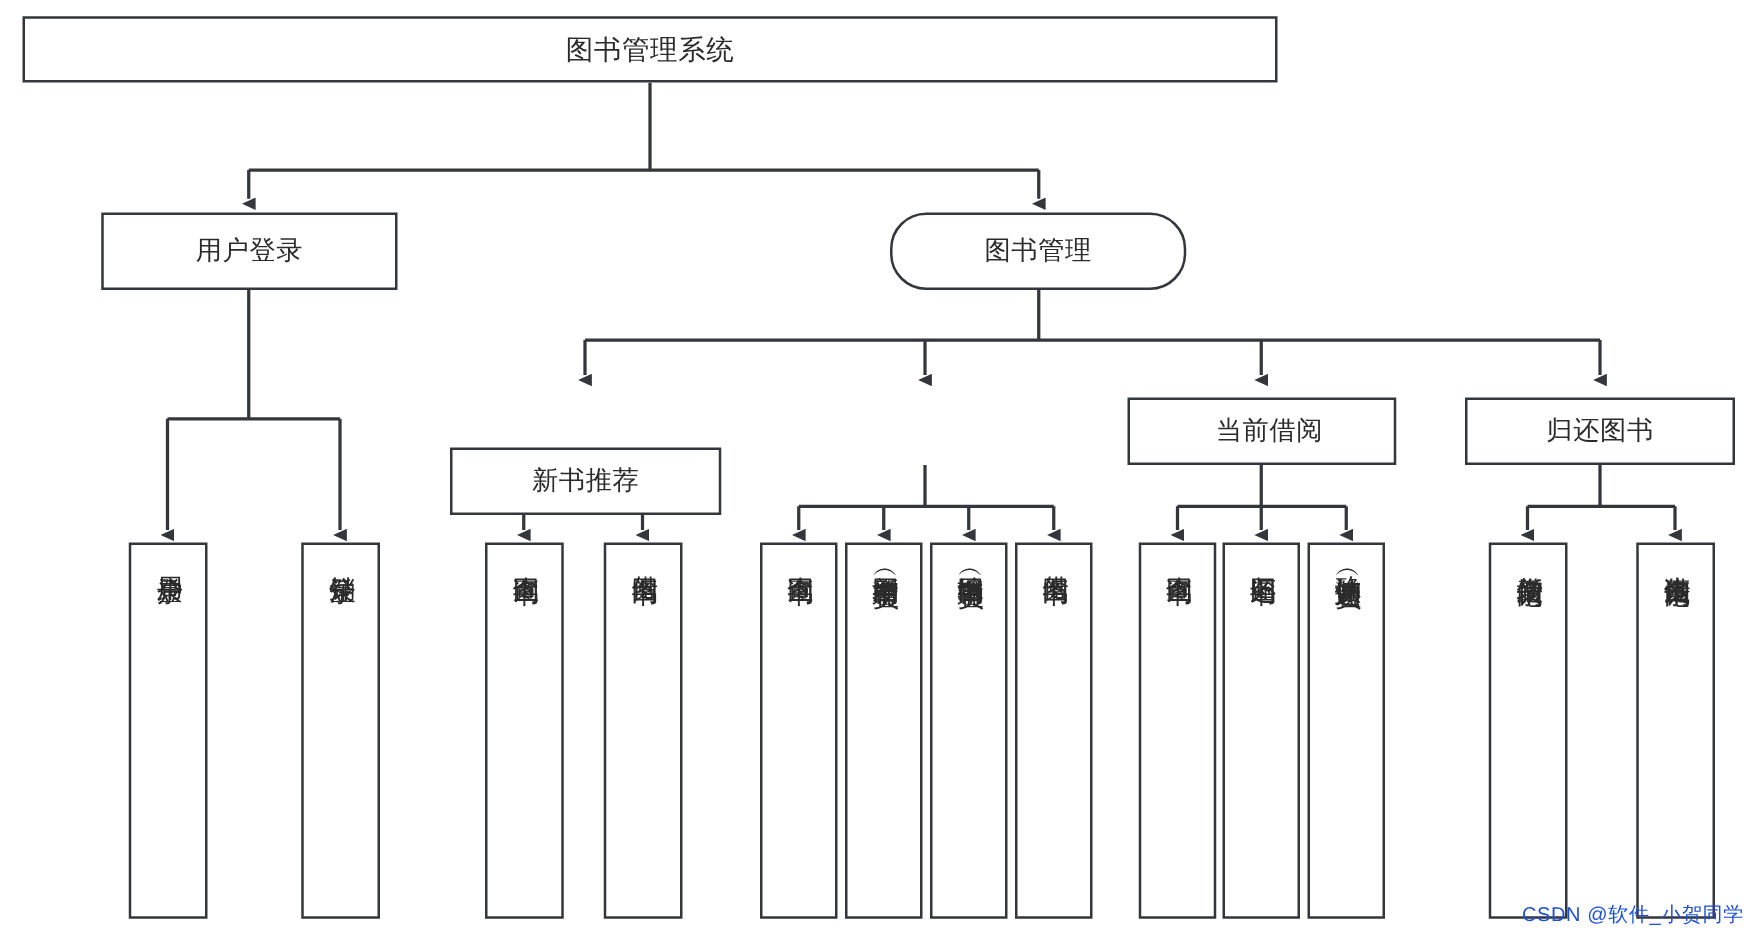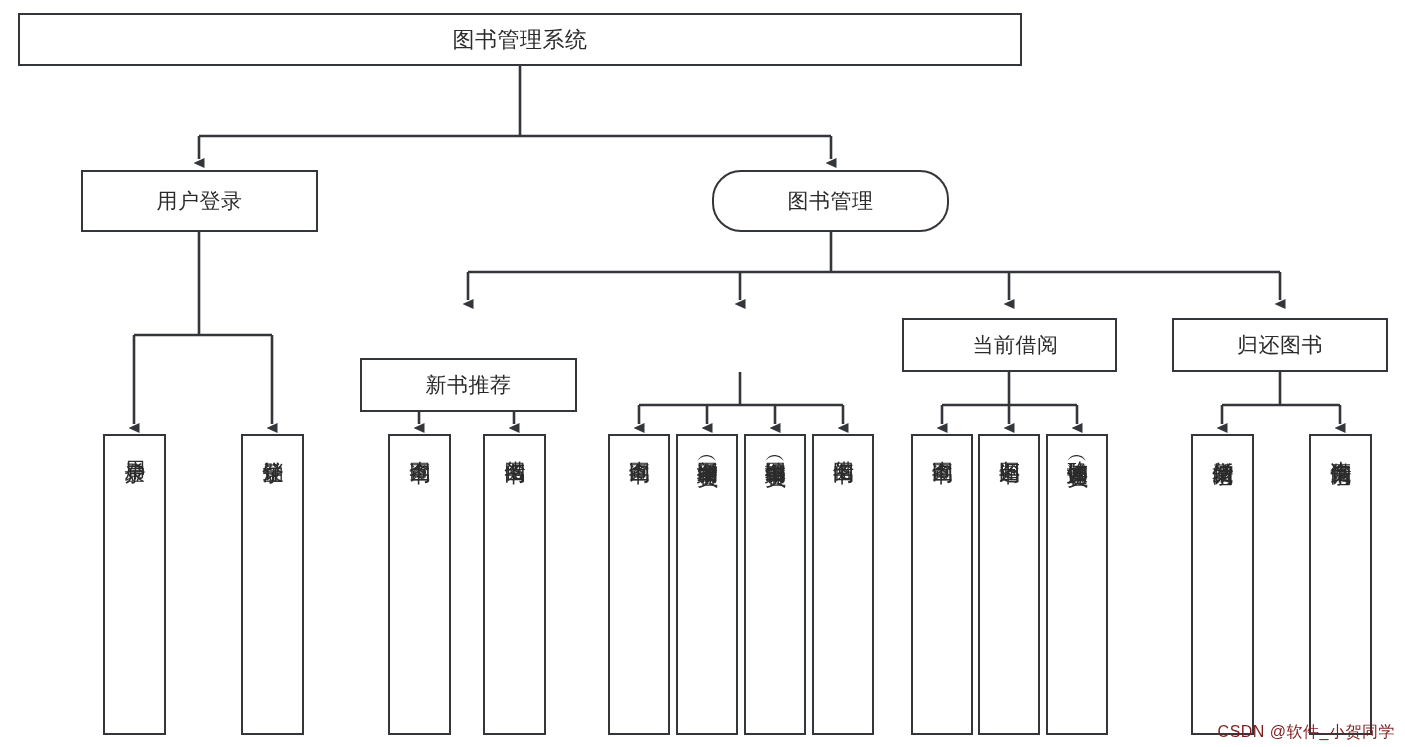--- a/index.html
+++ b/index.html
@@ -64,21 +64,21 @@
     max-height: 282px;
   }
   .node.vertical.tall-text .node-label {
     max-height: 286px;
   }
   #watermark {
     position: absolute;
     right: 10px;
     bottom: 4px;
     font-size: 16px;
-    color: #7f1d1d;
+    color: #1d4ed8;
     letter-spacing: 0.5px;
     z-index: 5;
     user-select: none;
     white-space: nowrap;
   }
 </style>
 </head>
 <body>
 
 <div id="diagram-canvas">

